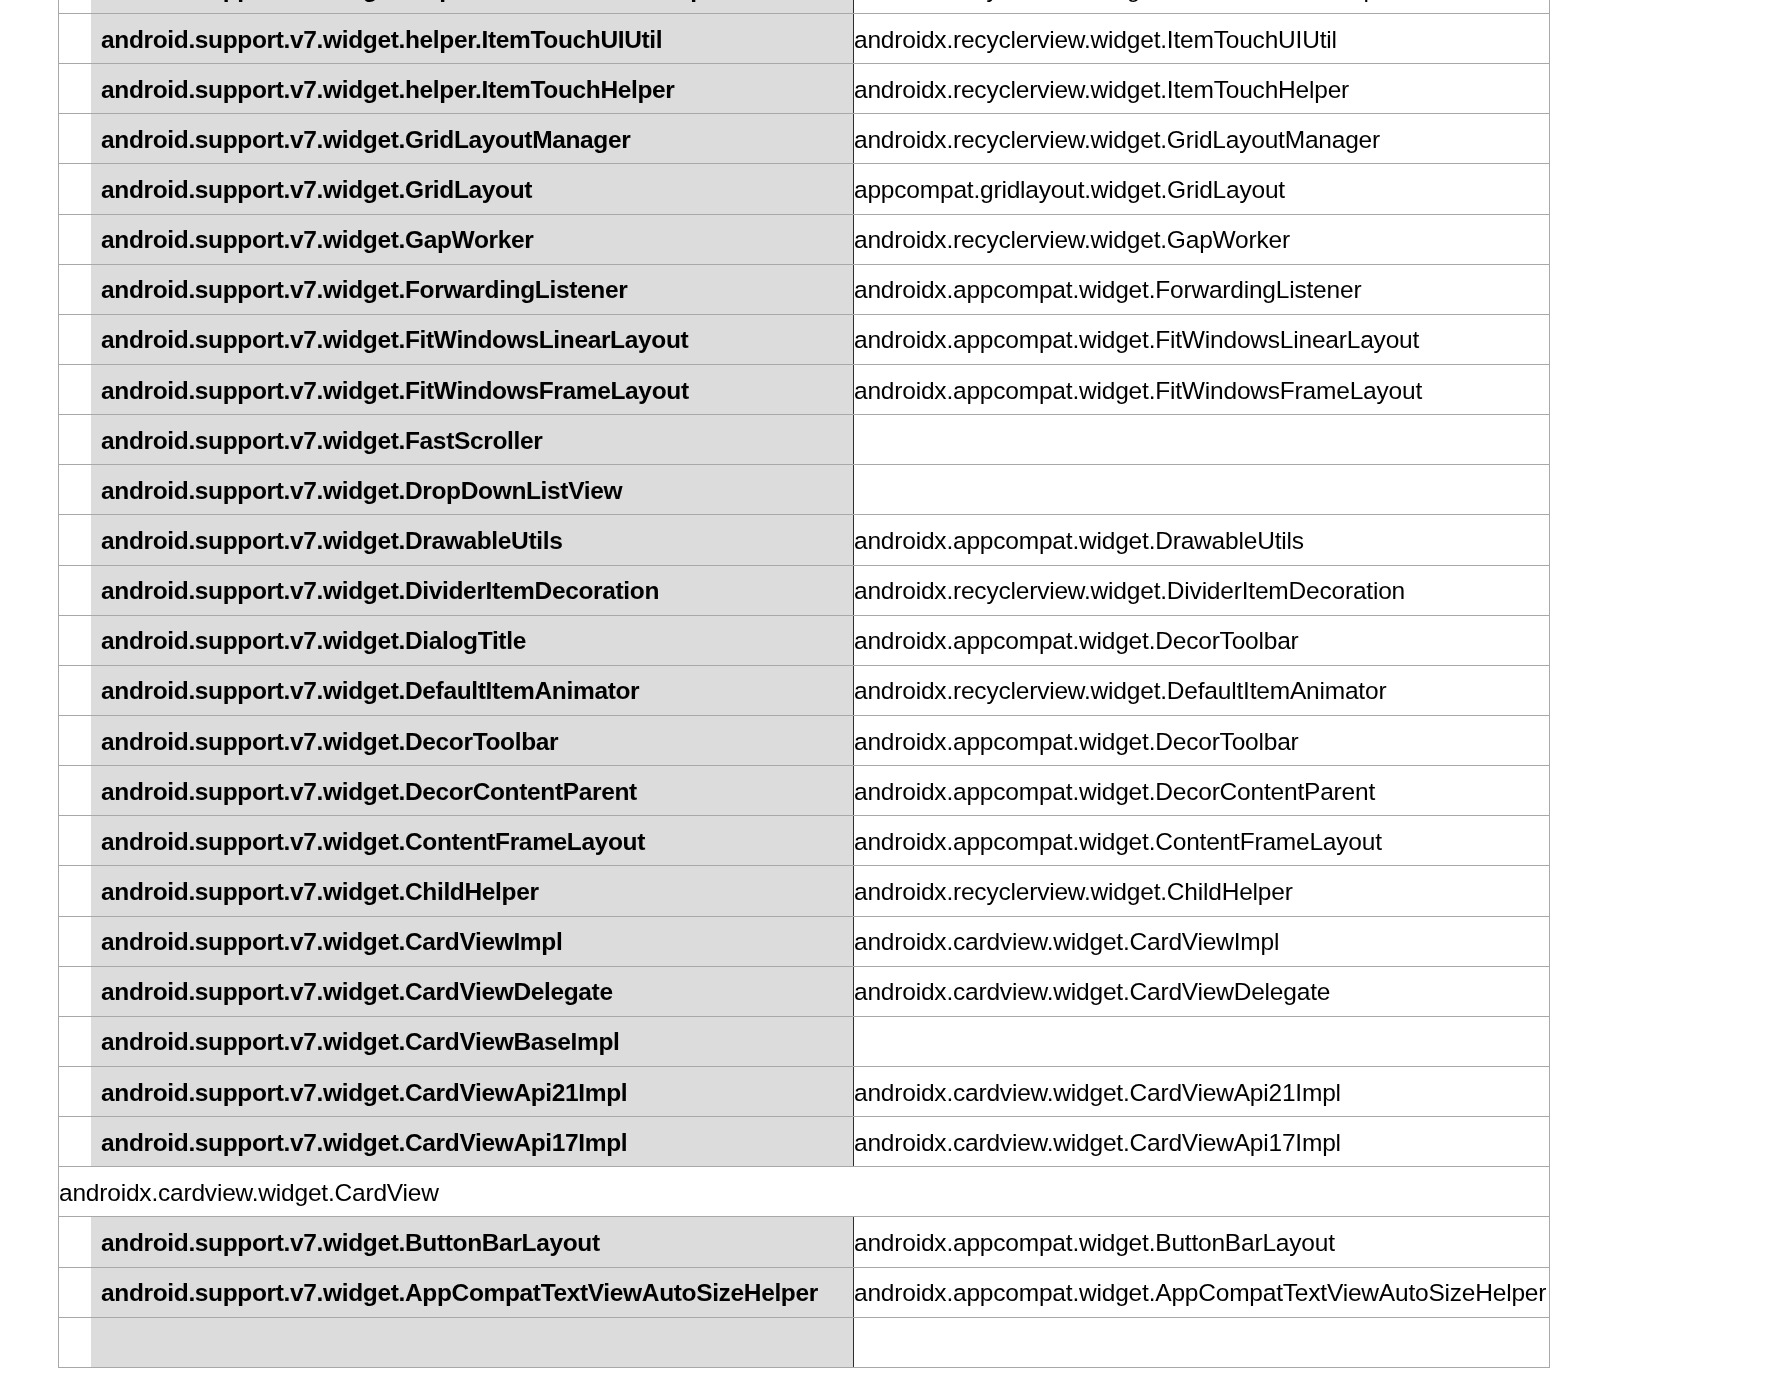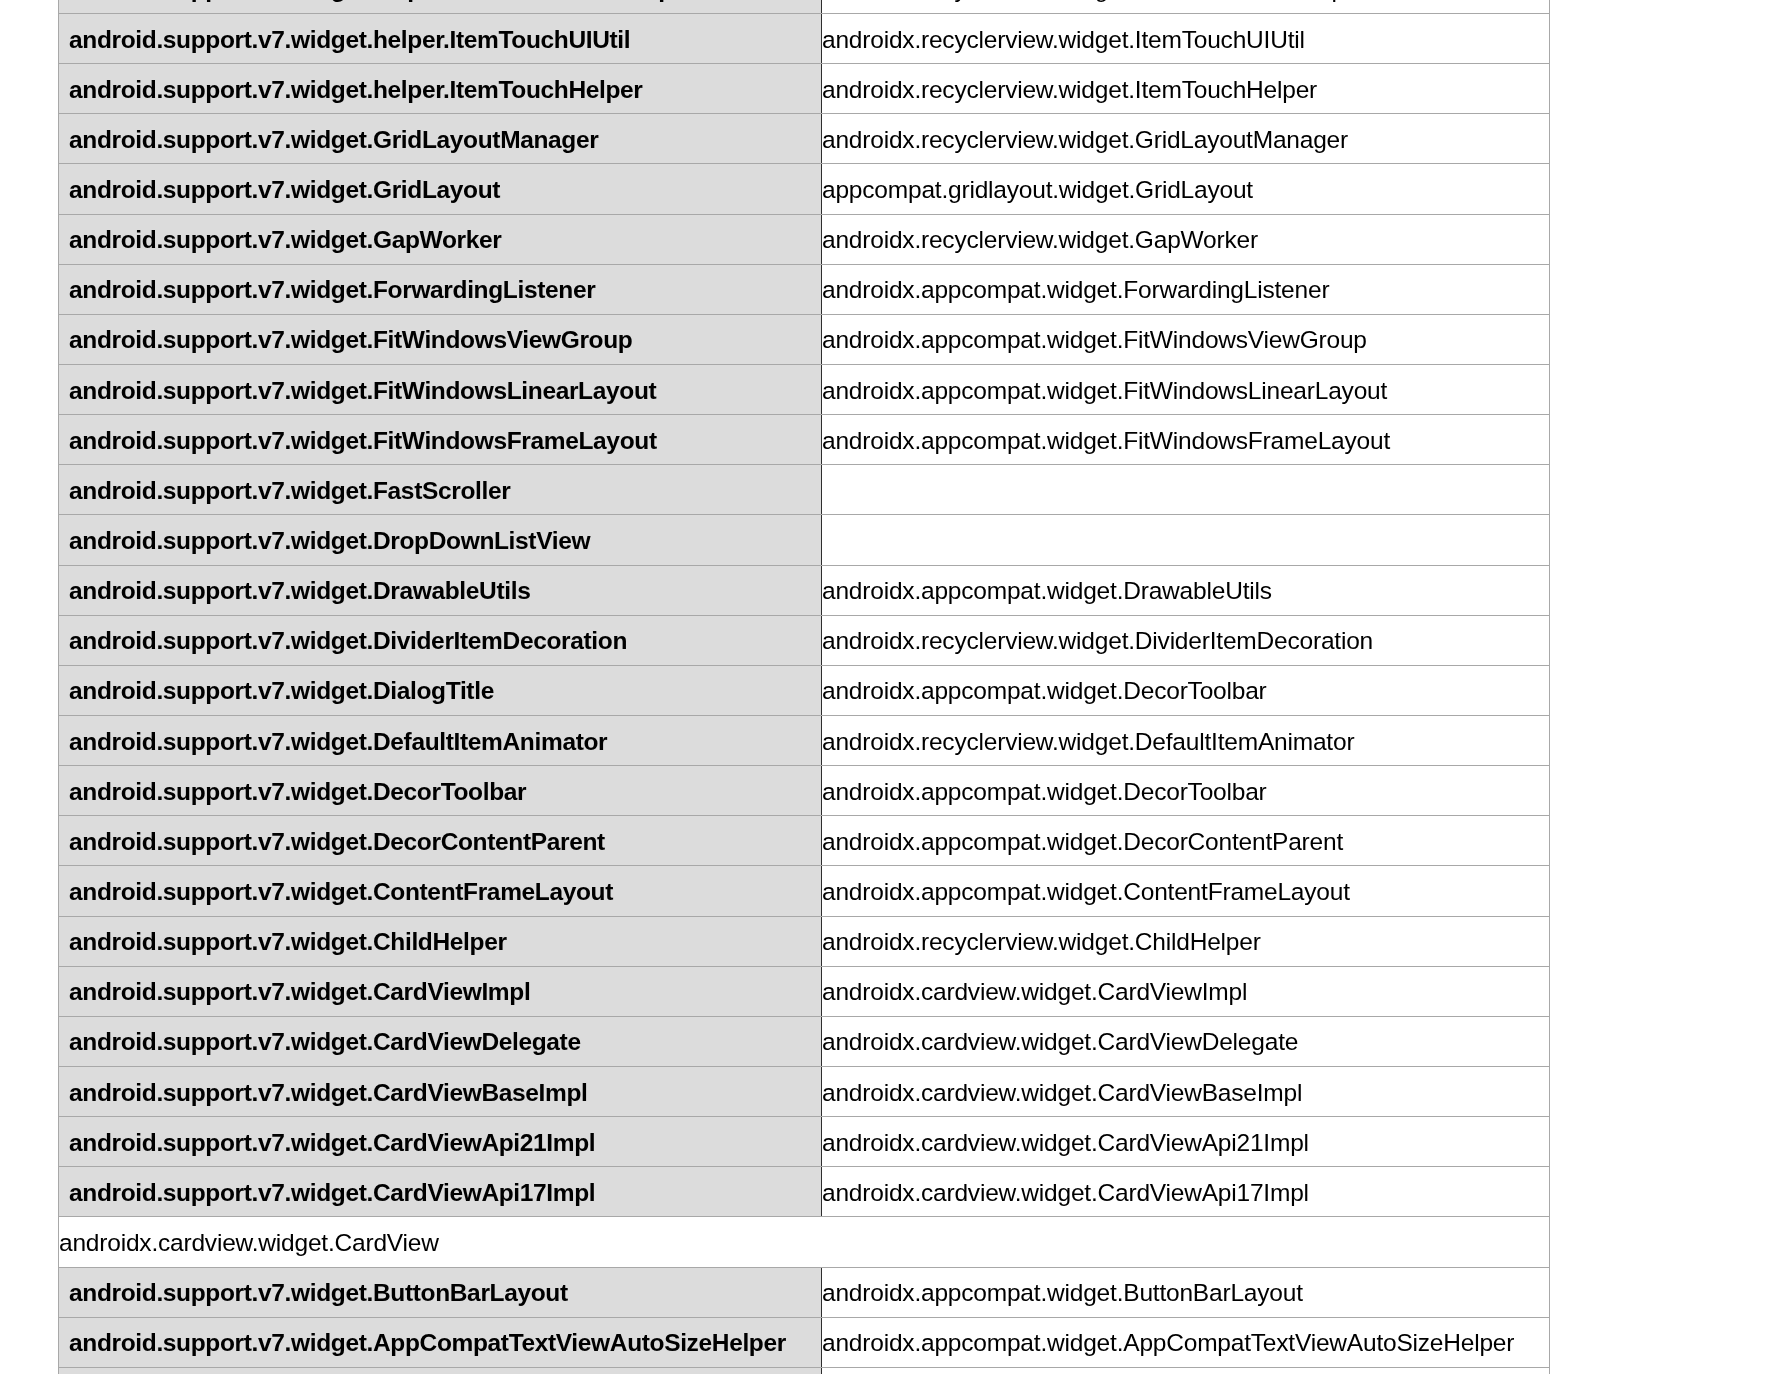--- a/index.html
+++ b/index.html
@@ -39,20 +39,21 @@
       font-size: 24.5px;
       color: #000;
     }
     .cell.old {
       width: 763px;
       background: #dcdcdc;
       font-weight: bold;
       padding-left: 10px;
       border-right: 1.5px solid #2e2e2e;
       letter-spacing: -0.35px;
+      margin-left: 32px;
     }
     .cell.new {
       flex: 1;
       background: #ffffff;
       letter-spacing: -0.2px;
     }
     .cell span {
       position: relative;
       top: 1px;
     }
@@ -112,28 +113,20 @@
   <div class="row">
     <div class="cell old">
         <span>android.support.v7.widget.ForwardingListener</span>
       </div>
     <div class="cell new">
         <span>androidx.appcompat.widget.ForwardingListener</span>
       </div>
   </div>
   <div class="row">
     <div class="cell old">
-        <span>android.support.v7.widget.FitWindowsViewGroup</span>
-      </div>
-    <div class="cell new">
-        <span>androidx.appcompat.widget.FitWindowsViewGroup</span>
-      </div>
-  </div>
-  <div class="row">
-    <div class="cell old">
         <span>android.support.v7.widget.FitWindowsLinearLayout</span>
       </div>
     <div class="cell new">
         <span>androidx.appcompat.widget.FitWindowsLinearLayout</span>
       </div>
   </div>
   <div class="row">
     <div class="cell old">
         <span>android.support.v7.widget.FitWindowsFrameLayout</span>
       </div>
@@ -227,23 +220,20 @@
     <div class="cell old">
         <span>android.support.v7.widget.CardViewDelegate</span>
       </div>
     <div class="cell new">
         <span>androidx.cardview.widget.CardViewDelegate</span>
       </div>
   </div>
   <div class="row">
     <div class="cell old">
         <span>android.support.v7.widget.CardViewBaseImpl</span>
-      </div>
-    <div class="cell new">
-        <span>androidx.cardview.widget.CardViewBaseImpl</span>
       </div>
   </div>
   <div class="row">
     <div class="cell old">
         <span>android.support.v7.widget.CardViewApi21Impl</span>
       </div>
     <div class="cell new">
         <span>androidx.cardview.widget.CardViewApi21Impl</span>
       </div>
   </div>

